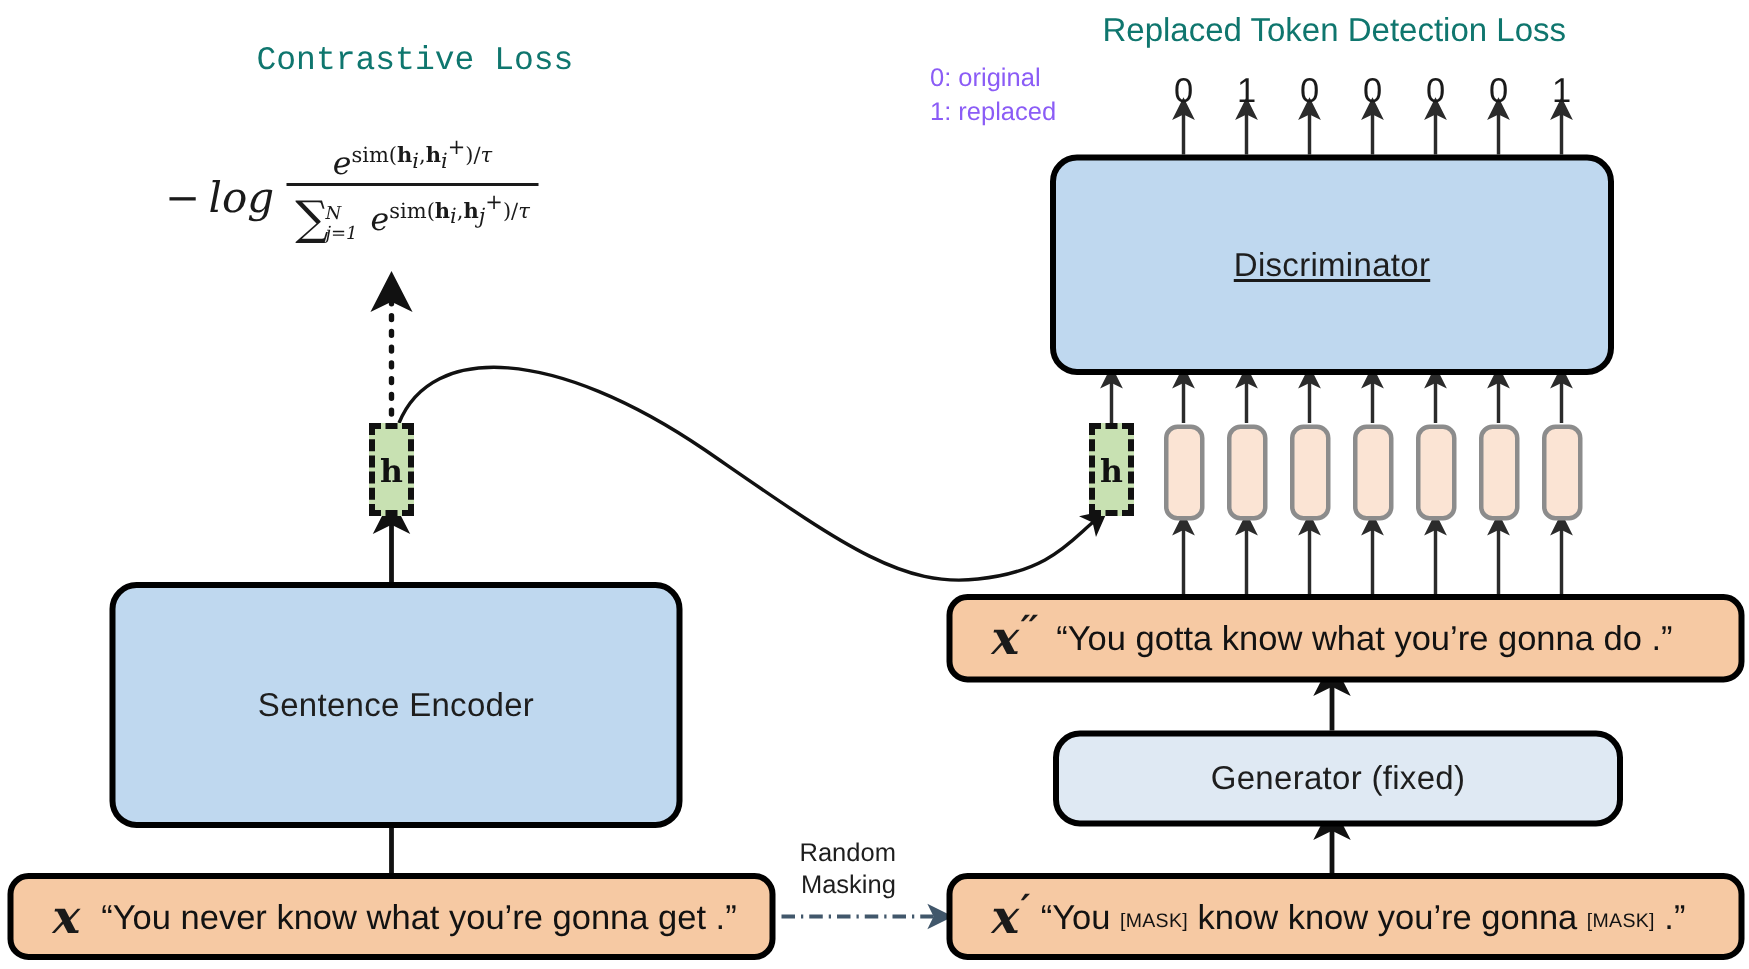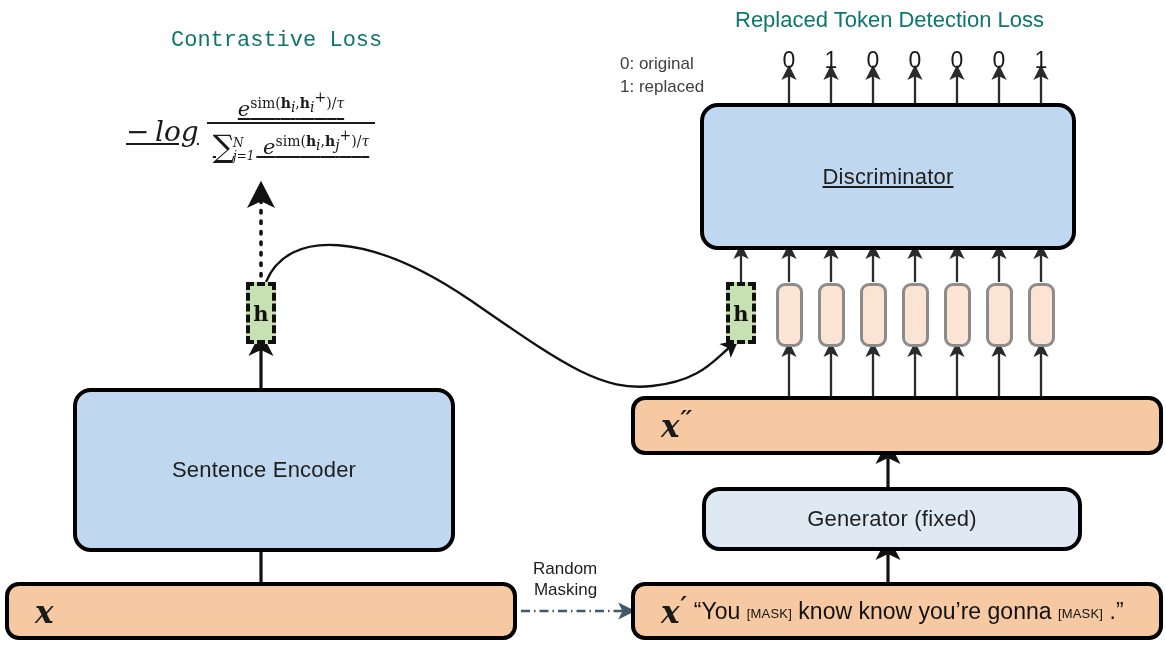--- a/index.html
+++ b/index.html
@@ -106,24 +106,23 @@
   }
   .caption {
     position: absolute;
     font-size: 22px;
     color: #0f766e;
     white-space: nowrap;
   }
   .small-note {
     position: absolute;
     font-size: 17px;
-    color: #404040;
+    color: #8b5cf6;
     line-height: 1.35;
     white-space: nowrap;
-    margin-top: 12px;
   }
   .digit {
     position: absolute;
     font-size: 23px;
     color: #1a1a1a;
     width: 20px;
     text-align: center;
   }
   .mask-label {
     position: absolute;
@@ -238,21 +237,21 @@
     <line x1="915" y1="103" x2="915" y2="74" stroke="#2b2b2b" stroke-width="2.3" marker-end="url(#ahs)"></line>
     <line x1="957" y1="103" x2="957" y2="74" stroke="#2b2b2b" stroke-width="2.3" marker-end="url(#ahs)"></line>
     <line x1="999" y1="103" x2="999" y2="74" stroke="#2b2b2b" stroke-width="2.3" marker-end="url(#ahs)"></line>
     <line x1="1041" y1="103" x2="1041" y2="74" stroke="#2b2b2b" stroke-width="2.3" marker-end="url(#ahs)"></line>
 
     <line x1="521" y1="611" x2="625" y2="611" stroke="#41576b" stroke-width="2.6" stroke-dasharray="9 4 1.5 4" marker-end="url(#ahblue)"></line>
   </svg>
 
   <div class="caption" style="left:171px; top:28px;font-family:Liberation Mono, monospace;">Contrastive Loss</div>
 
-  <div class="formula" style="left:126px; top:96px;text-decoration:underline;">
+  <div class="formula" style="left:110px; top:96px;">
     <span class="neglog">− log</span>
     <span class="frac">
       <span class="num sz-base">
         <span class="mi">e</span><span class="sup"><span class="mup">sim</span>(<span class="mbf">h</span><span class="sub mi">i</span>,<span class="mbf">h</span><span class="sub mi">i</span><span class="sup">+</span>)/<span class="mi">τ</span></span>
       </span>
       <span class="bar"></span>
       <span class="den sz-base">
         <span class="bigsum">∑</span><span class="sum-lim">
             <span class="mi">N</span>
             <span class="mi">j=1</span>
@@ -264,20 +263,21 @@
   <div class="hbox" style="left:246px; top:282px;">
     <span>h</span>
   </div>
 
   <div class="node bigbox enc-blue" style="left:73px; top:388px; width:382px; height:164px;">
     <span class="node-label">Sentence Encoder</span>
   </div>
 
   <div class="node sentbox peach" style="left:5px; top:582px; width:512px; height:58px;">
     <span class="varsym">x</span>
+    <span class="sent-text">“You never know what you’re gonna get .”</span>
   </div>
 
   <div class="mask-label" style="left:533px; top:558px;">
     <div>Random</div>
     <div>Masking</div>
   </div>
 
   <div class="caption" style="left:735px; top:7px;">Replaced Token Detection Loss</div>
 
   <div class="small-note" style="left:620px; top:41px;">
@@ -306,20 +306,21 @@
   <div class="tokbox" style="left:860px; top:283px;"></div>
   <div class="tokbox" style="left:902px; top:283px;"></div>
   <div class="tokbox" style="left:944px; top:283px;"></div>
   <div class="tokbox" style="left:986px; top:283px;"></div>
   <div class="tokbox" style="left:1028px; top:283px;"></div>
 
   <div class="node sentbox peach" style="left:631px; top:396px; width:532px; height:59px;">
     <span class="varsym">
       <span>x</span><span class="prime">′′</span>
     </span>
+    <span class="sent-text">“You gotta know what you’re gonna do .”</span>
   </div>
 
   <div class="node bigbox gen-blue" style="left:702px; top:487px; width:380px; height:64px;">
     <span class="node-label">Generator (fixed)</span>
   </div>
 
   <div class="node sentbox peach" style="left:631px; top:582px; width:532px; height:58px;">
     <span class="varsym">
       <span>x</span><span class="prime">′</span>
     </span>

